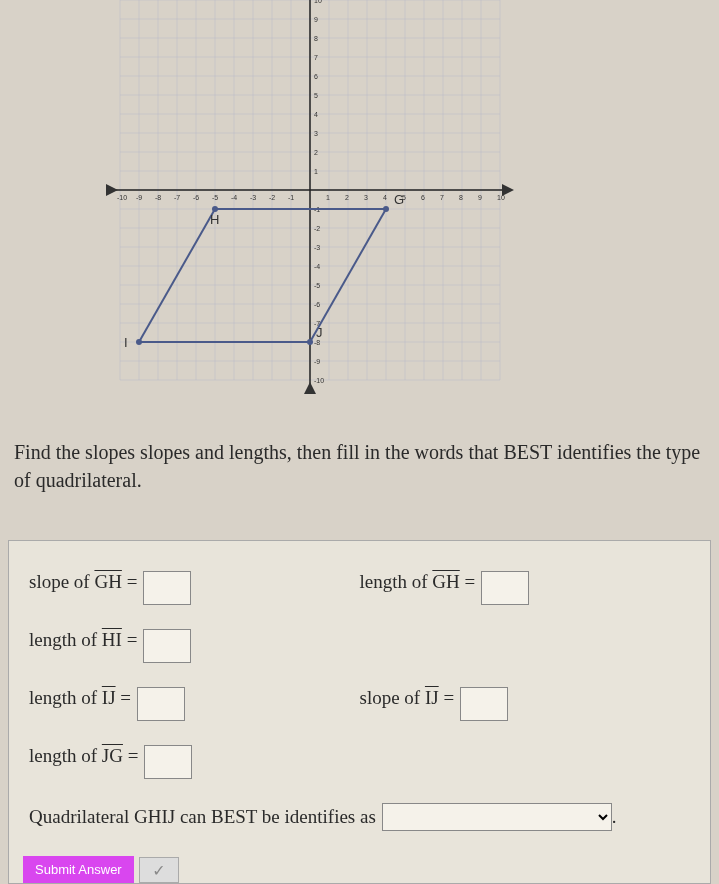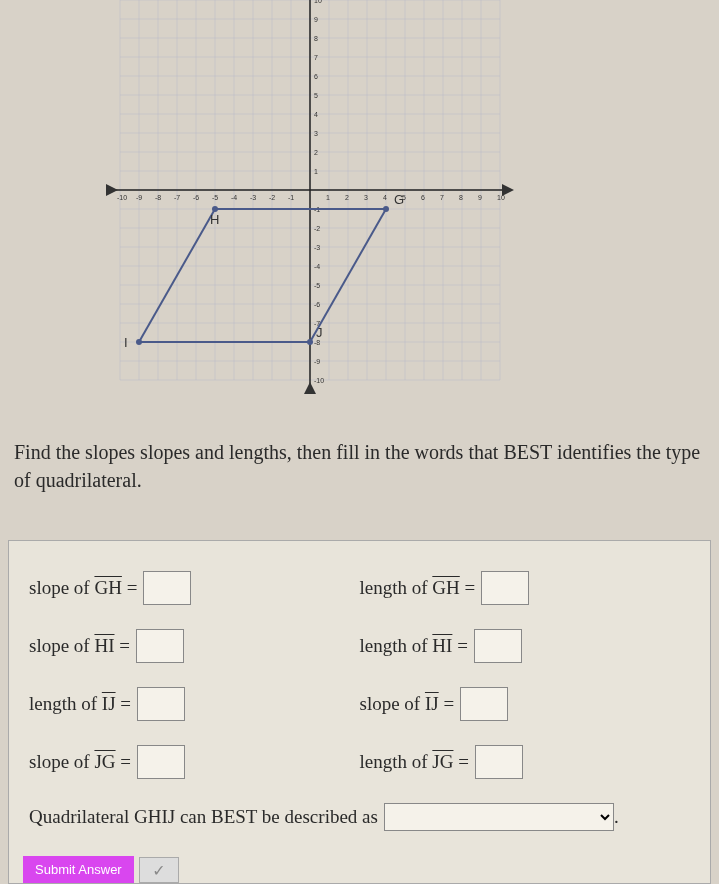--- a/index.html
+++ b/index.html
@@ -39,21 +39,21 @@
     padding: 30px 20px 0 20px;
   }
   .row {
     display: flex;
     margin-bottom: 24px;
     align-items: center;
   }
   .cell {
     flex: 1;
     display: flex;
-    align-items: center;
+    align-items: flex-start;
     font-size: 19px;
   }
   .bar {
     text-decoration: overline;
   }
   .input-box {
     width: 48px;
     height: 34px;
     border: 1px solid #888;
     background: #f5f2ea;
@@ -230,49 +230,41 @@
           <span>slope of <span class="bar">GH</span> =</span>
           <input class="input-box" style="">
         </div>
         <div class="cell">
           <span>length of <span class="bar">GH</span> =</span>
           <input class="input-box" style="">
         </div>
       </div>
       <div class="row">
         <div class="cell">
-          <span>slope of <span class="bar">HI</span> =</span>
-          <input class="input-box" style="">
-        </div>
-        <div class="cell">
           <span>length of <span class="bar">HI</span> =</span>
           <input class="input-box" style="">
         </div>
       </div>
       <div class="row">
         <div class="cell">
           <span>length of <span class="bar">IJ</span> =</span>
           <input class="input-box" style="">
         </div>
         <div class="cell">
           <span>slope of <span class="bar">IJ</span> =</span>
           <input class="input-box" style="">
         </div>
       </div>
       <div class="row">
-        <div class="cell">
-          <span>slope of <span class="bar">JG</span> =</span>
-          <input class="input-box" style="">
-        </div>
         <div class="cell">
           <span>length of <span class="bar">JG</span> =</span>
           <input class="input-box" style="">
         </div>
       </div>
     </div>
   <div class="quad-row">
-    <span>Quadrilateral GHIJ can BEST be described as</span>
+    <span>Quadrilateral GHIJ can BEST be identifies as</span>
     <select class="select-box"></select>
     <span>.</span>
   </div>
   <button class="submit-btn">Submit Answer</button>
   <div class="check-box">✓</div>
 </div>
 
 </body></html>

